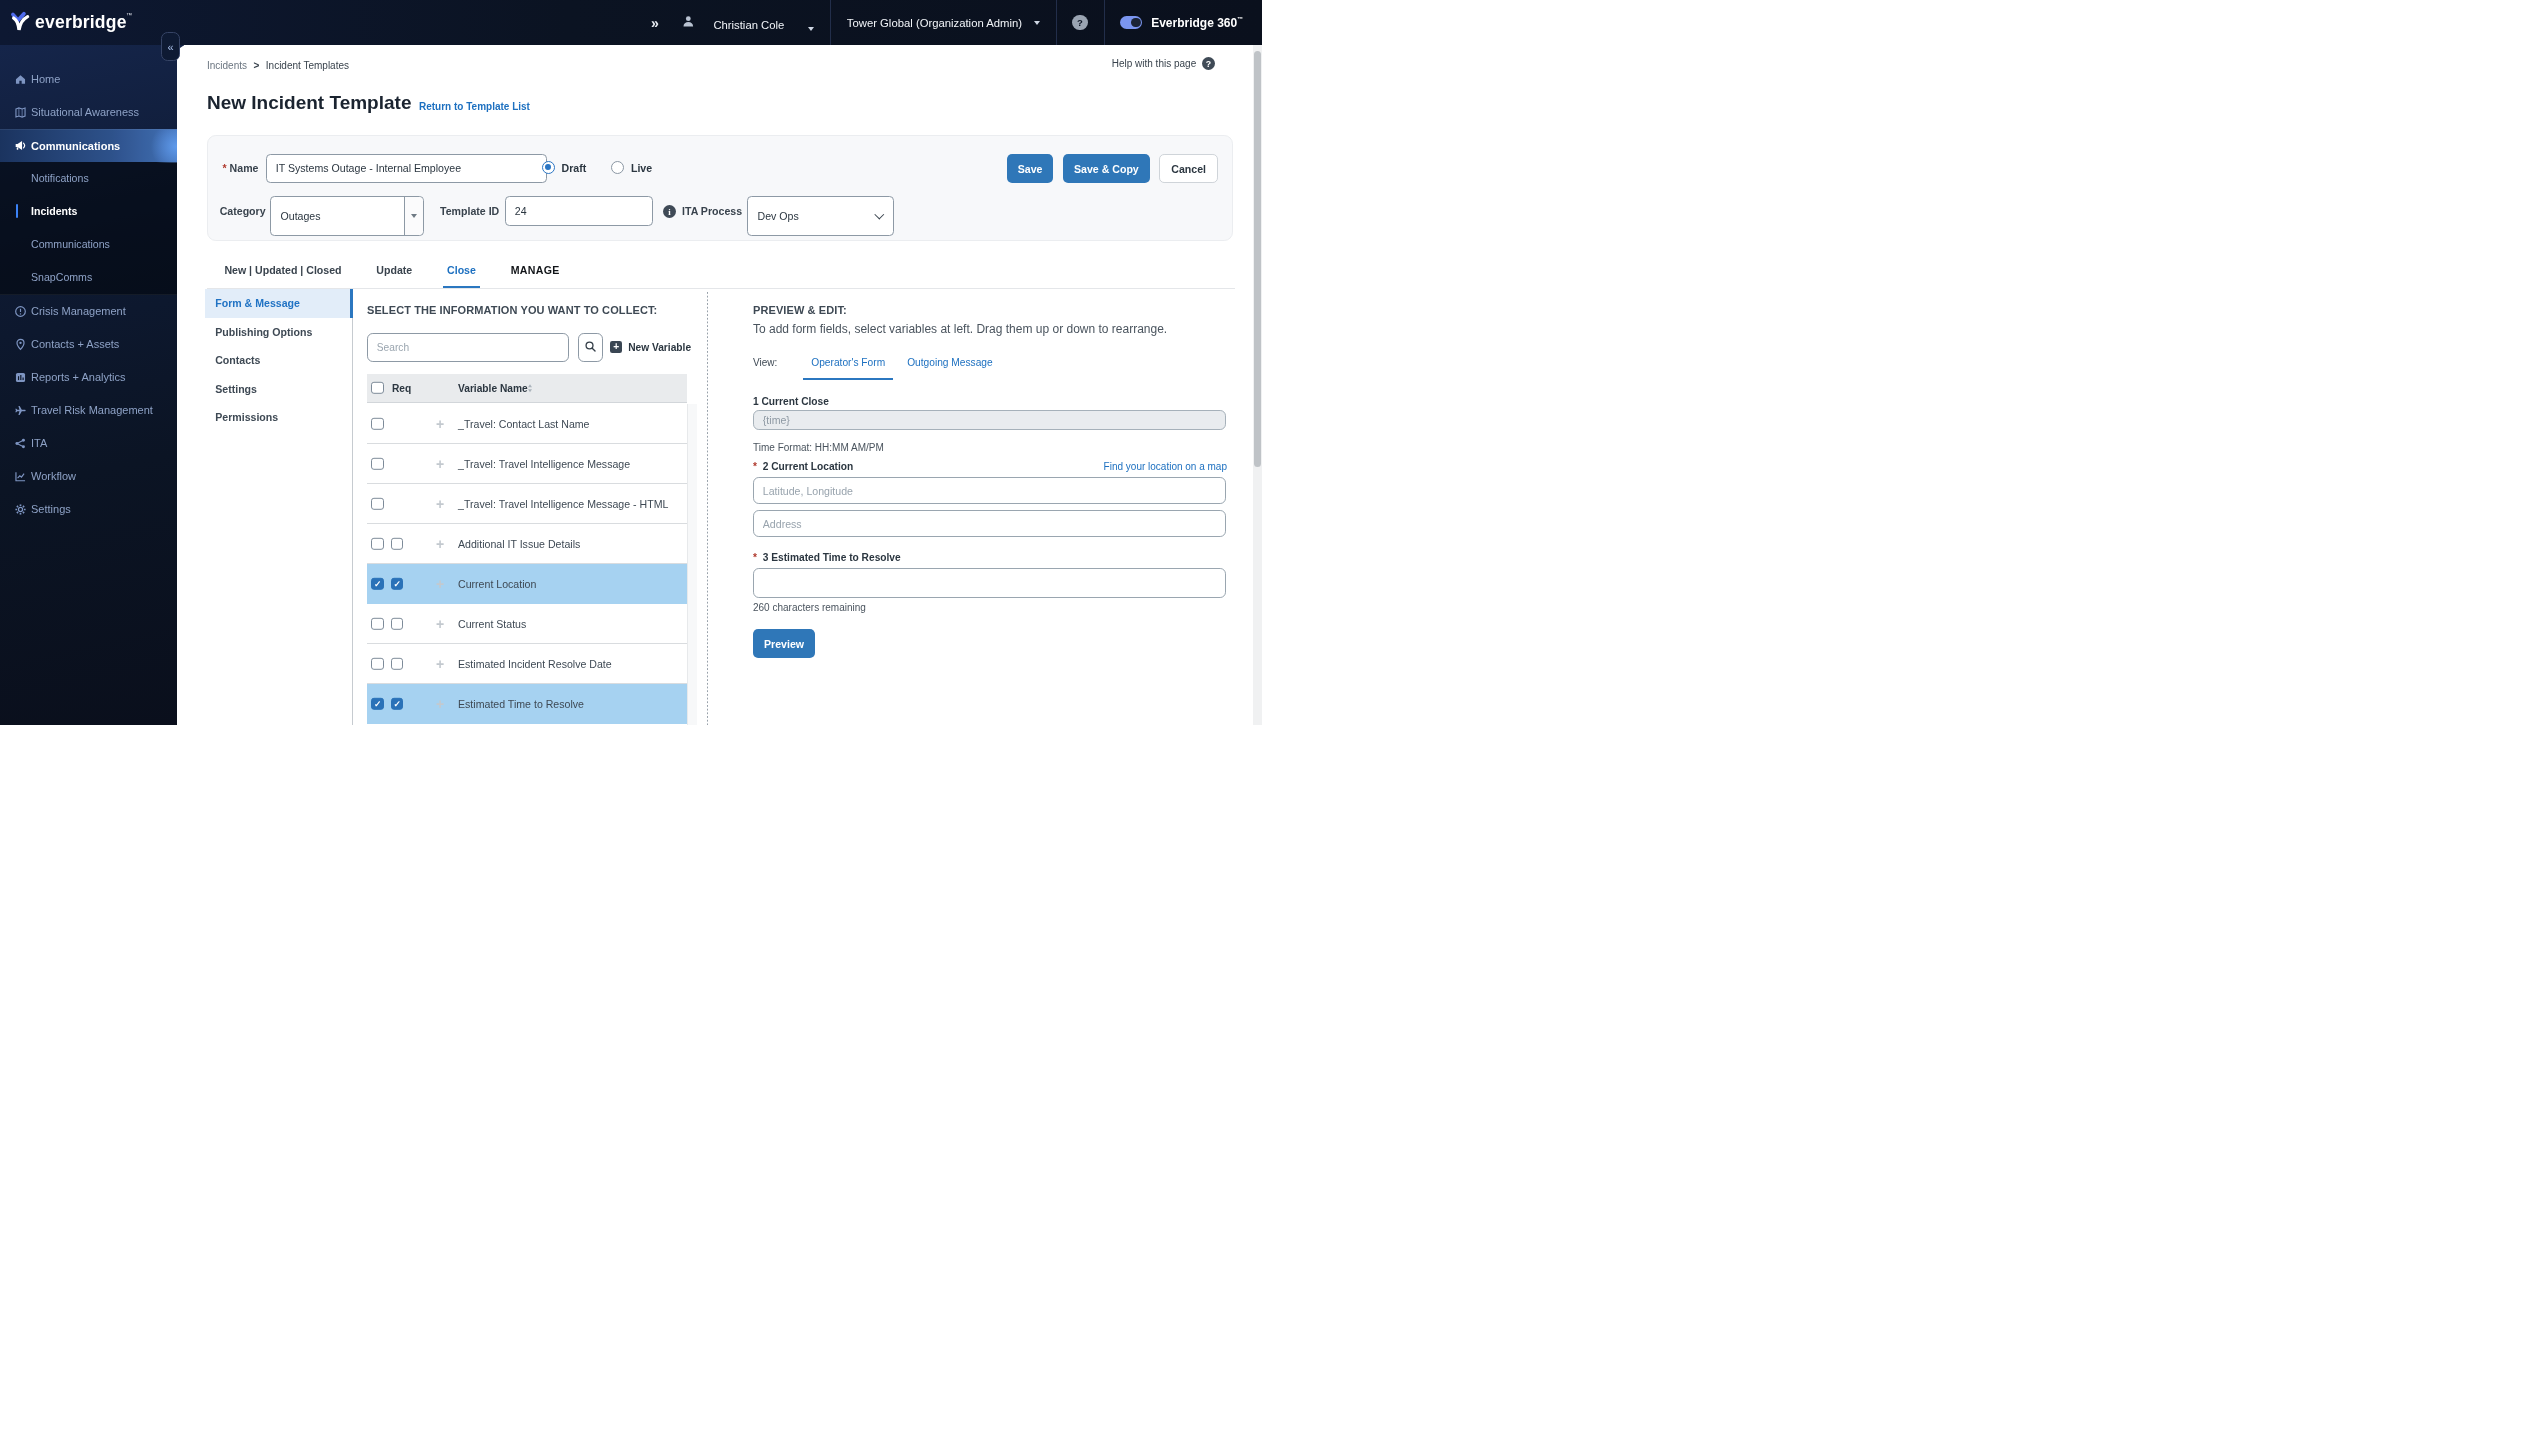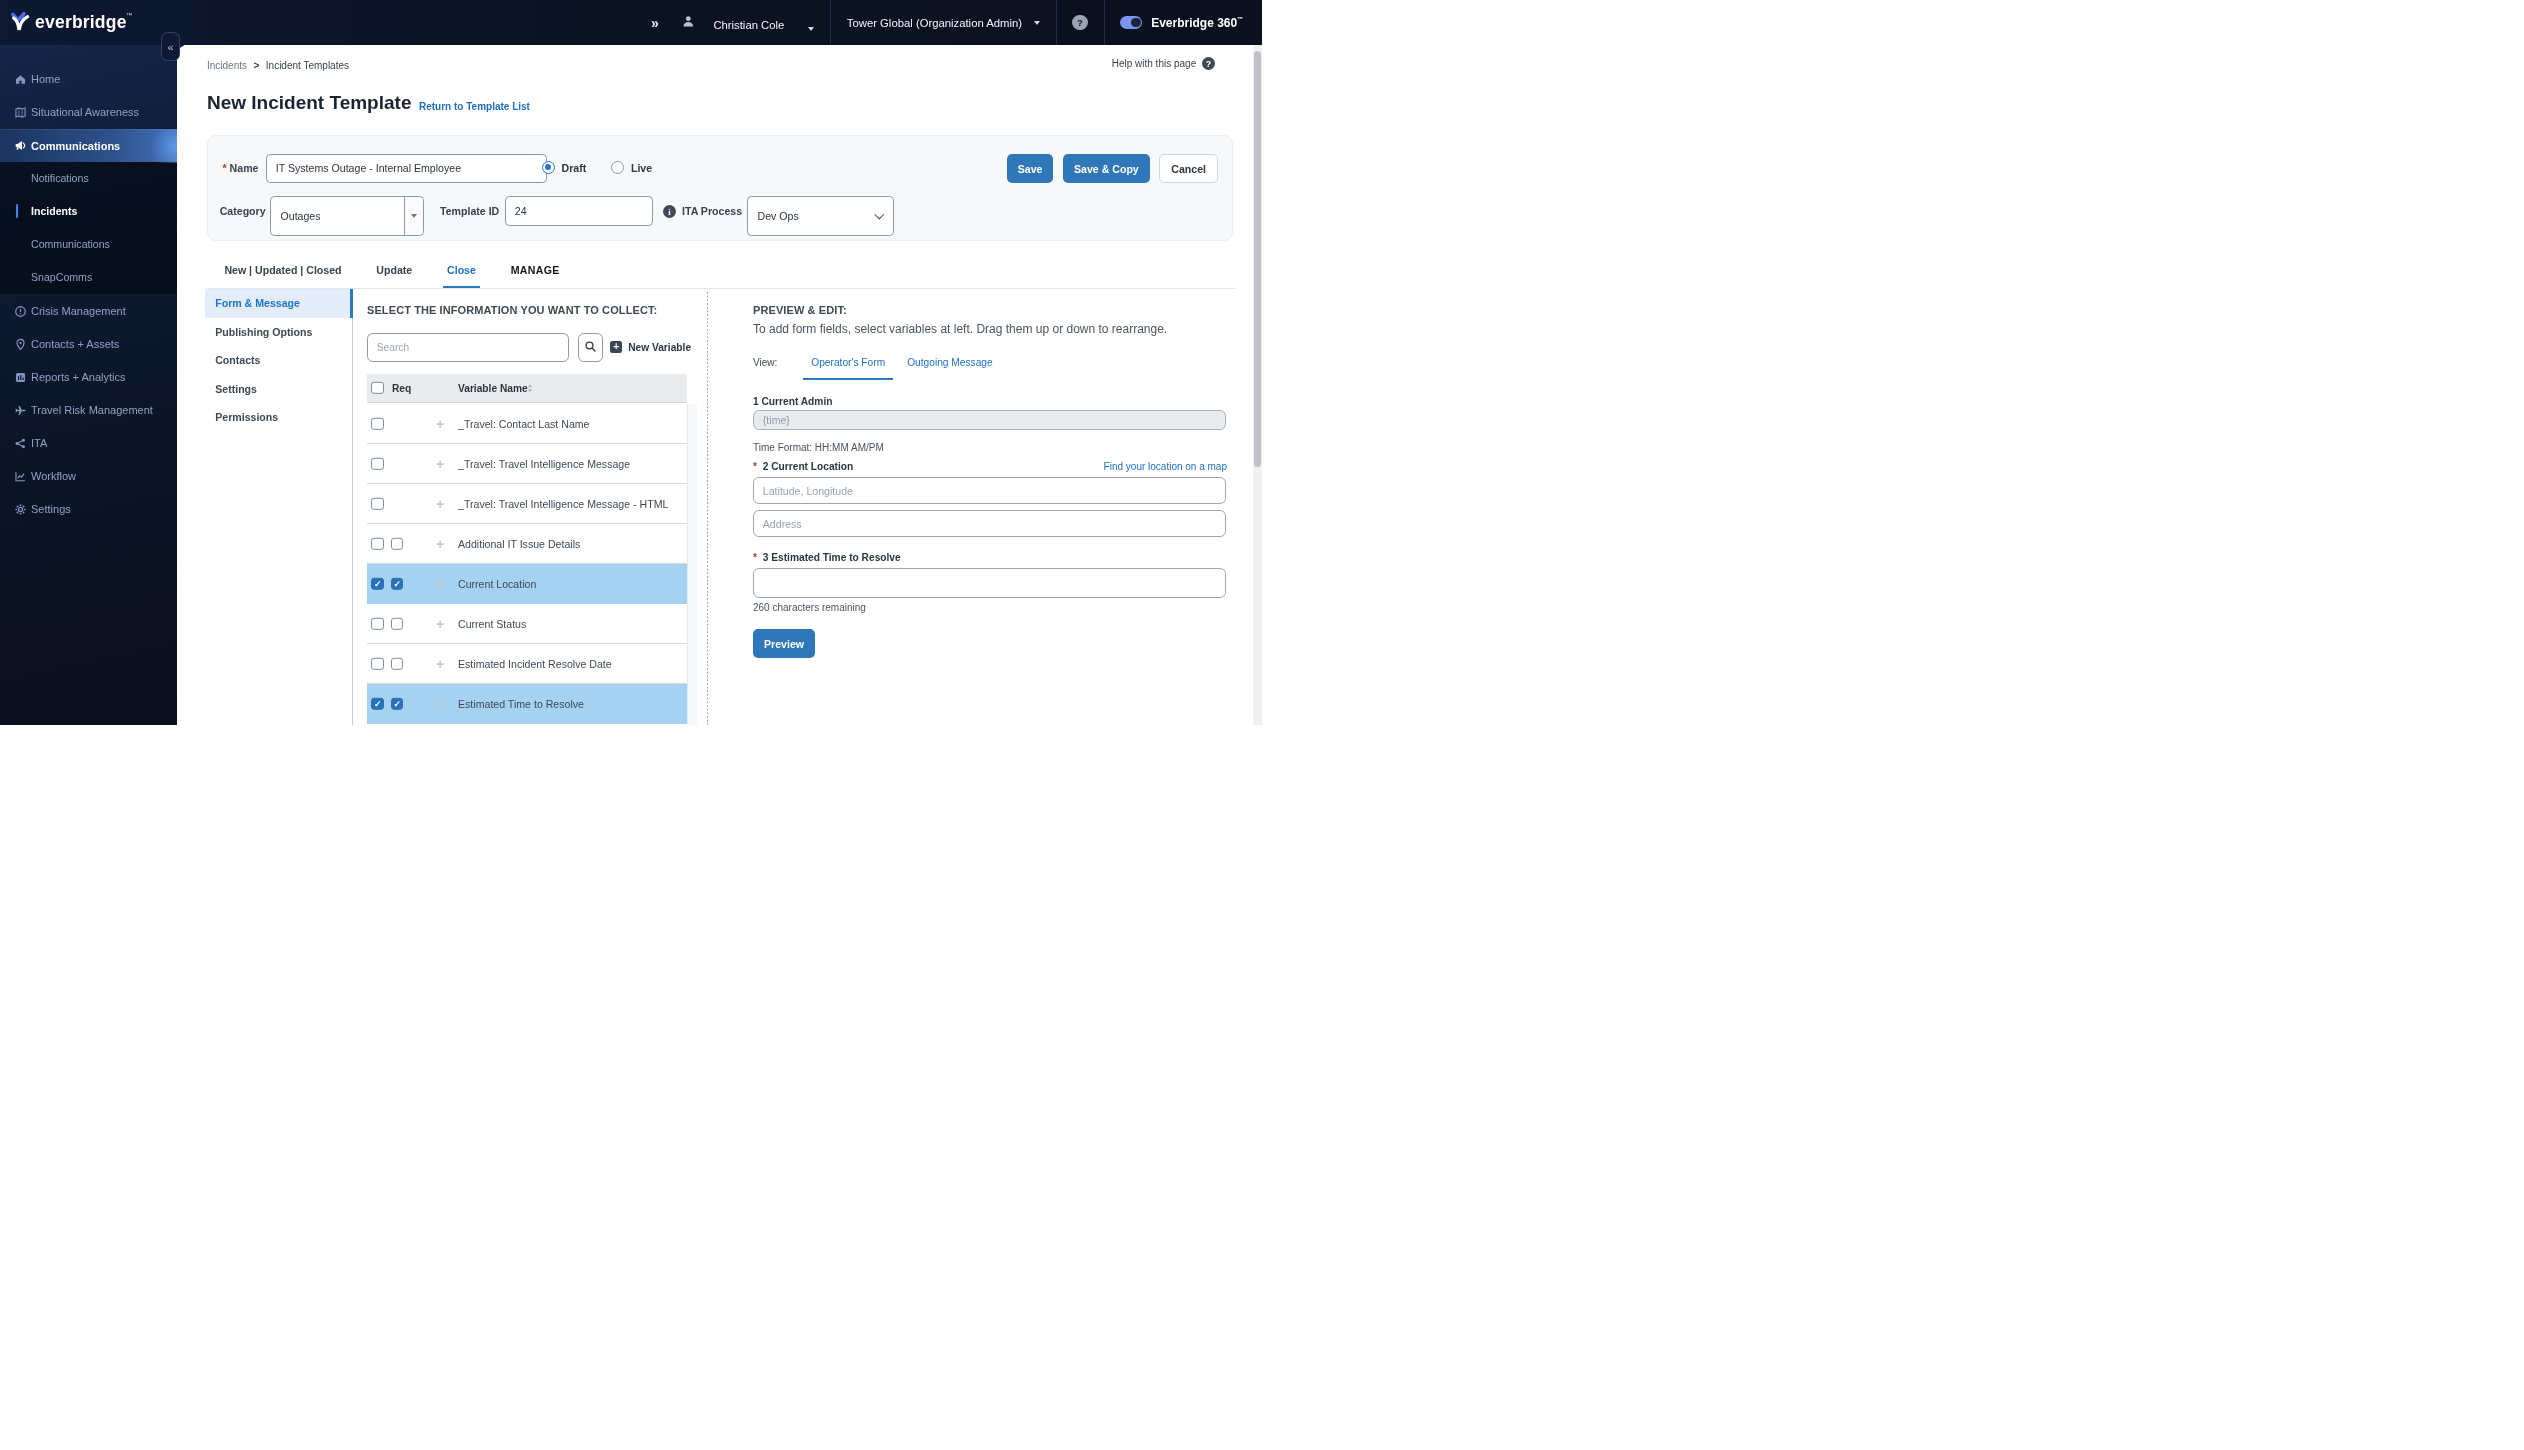--- a/index.html
+++ b/index.html
@@ -486,21 +486,21 @@
   <div class="pv-heading">PREVIEW &amp; EDIT:</div>
   <div class="pv-subtext">To add form fields, select variables at left. Drag them up or down to rearrange.</div>
 
   <div class="pv-viewrow">
     <span class="pv-viewlabel">View:</span>
     <span class="pv-tab active">Operator's Form</span>
     <span class="pv-tab">Outgoing Message</span>
   </div>
 
   <div class="pv-field-label" style="left:576px; top:351px;">
-    <span>1</span>&nbsp;<span>Current Admin</span>
+    <span>1</span>&nbsp;<span>Current Close</span>
   </div>
   <input class="pv-input disabled" style="top: 365px; height: 20px;" disabled="" value="{time}">
   <div class="pv-note" style="top:397px;">Time Format: HH:MM AM/PM</div>
 
   <div class="pv-field-label" style="left:576px; top:416px;">
     <span class="req-star">*</span>
     <span>2</span>&nbsp;<span>Current Location</span>
   </div>
   <div class="map-link">Find your location on a map</div>
   <input class="pv-input" style="top: 432px; height: 27px;" placeholder="Latitude, Longitude">

